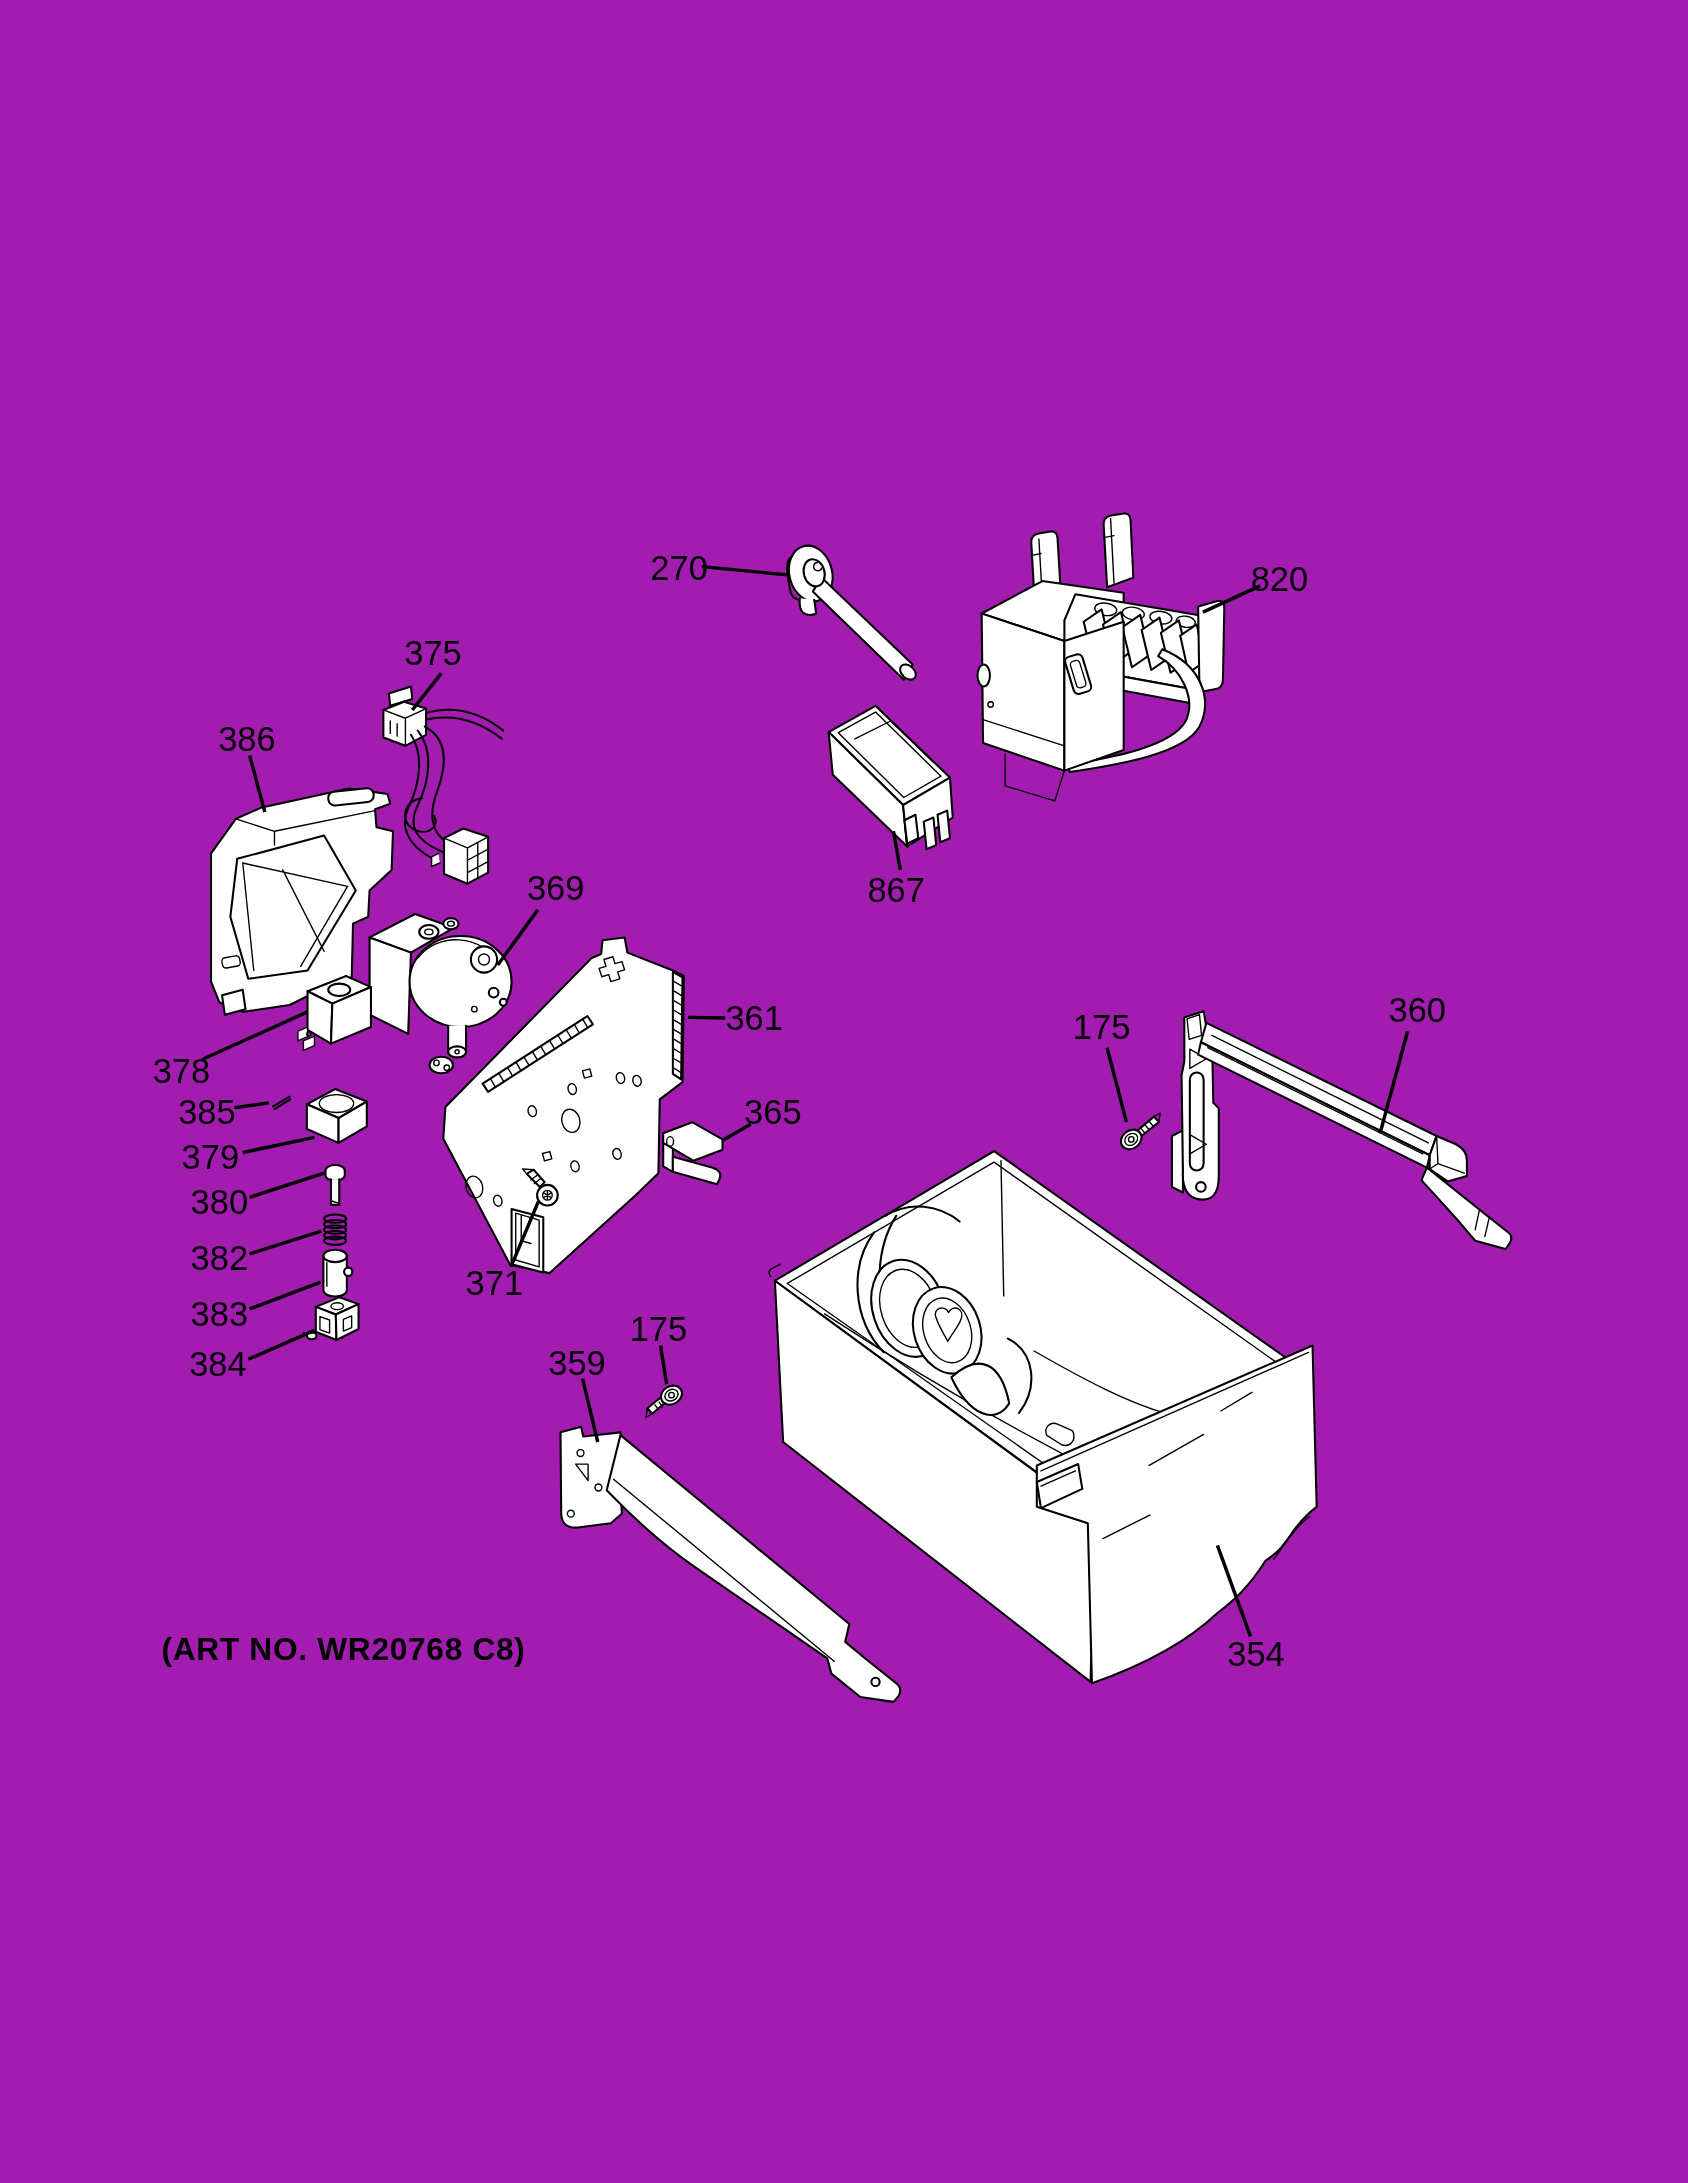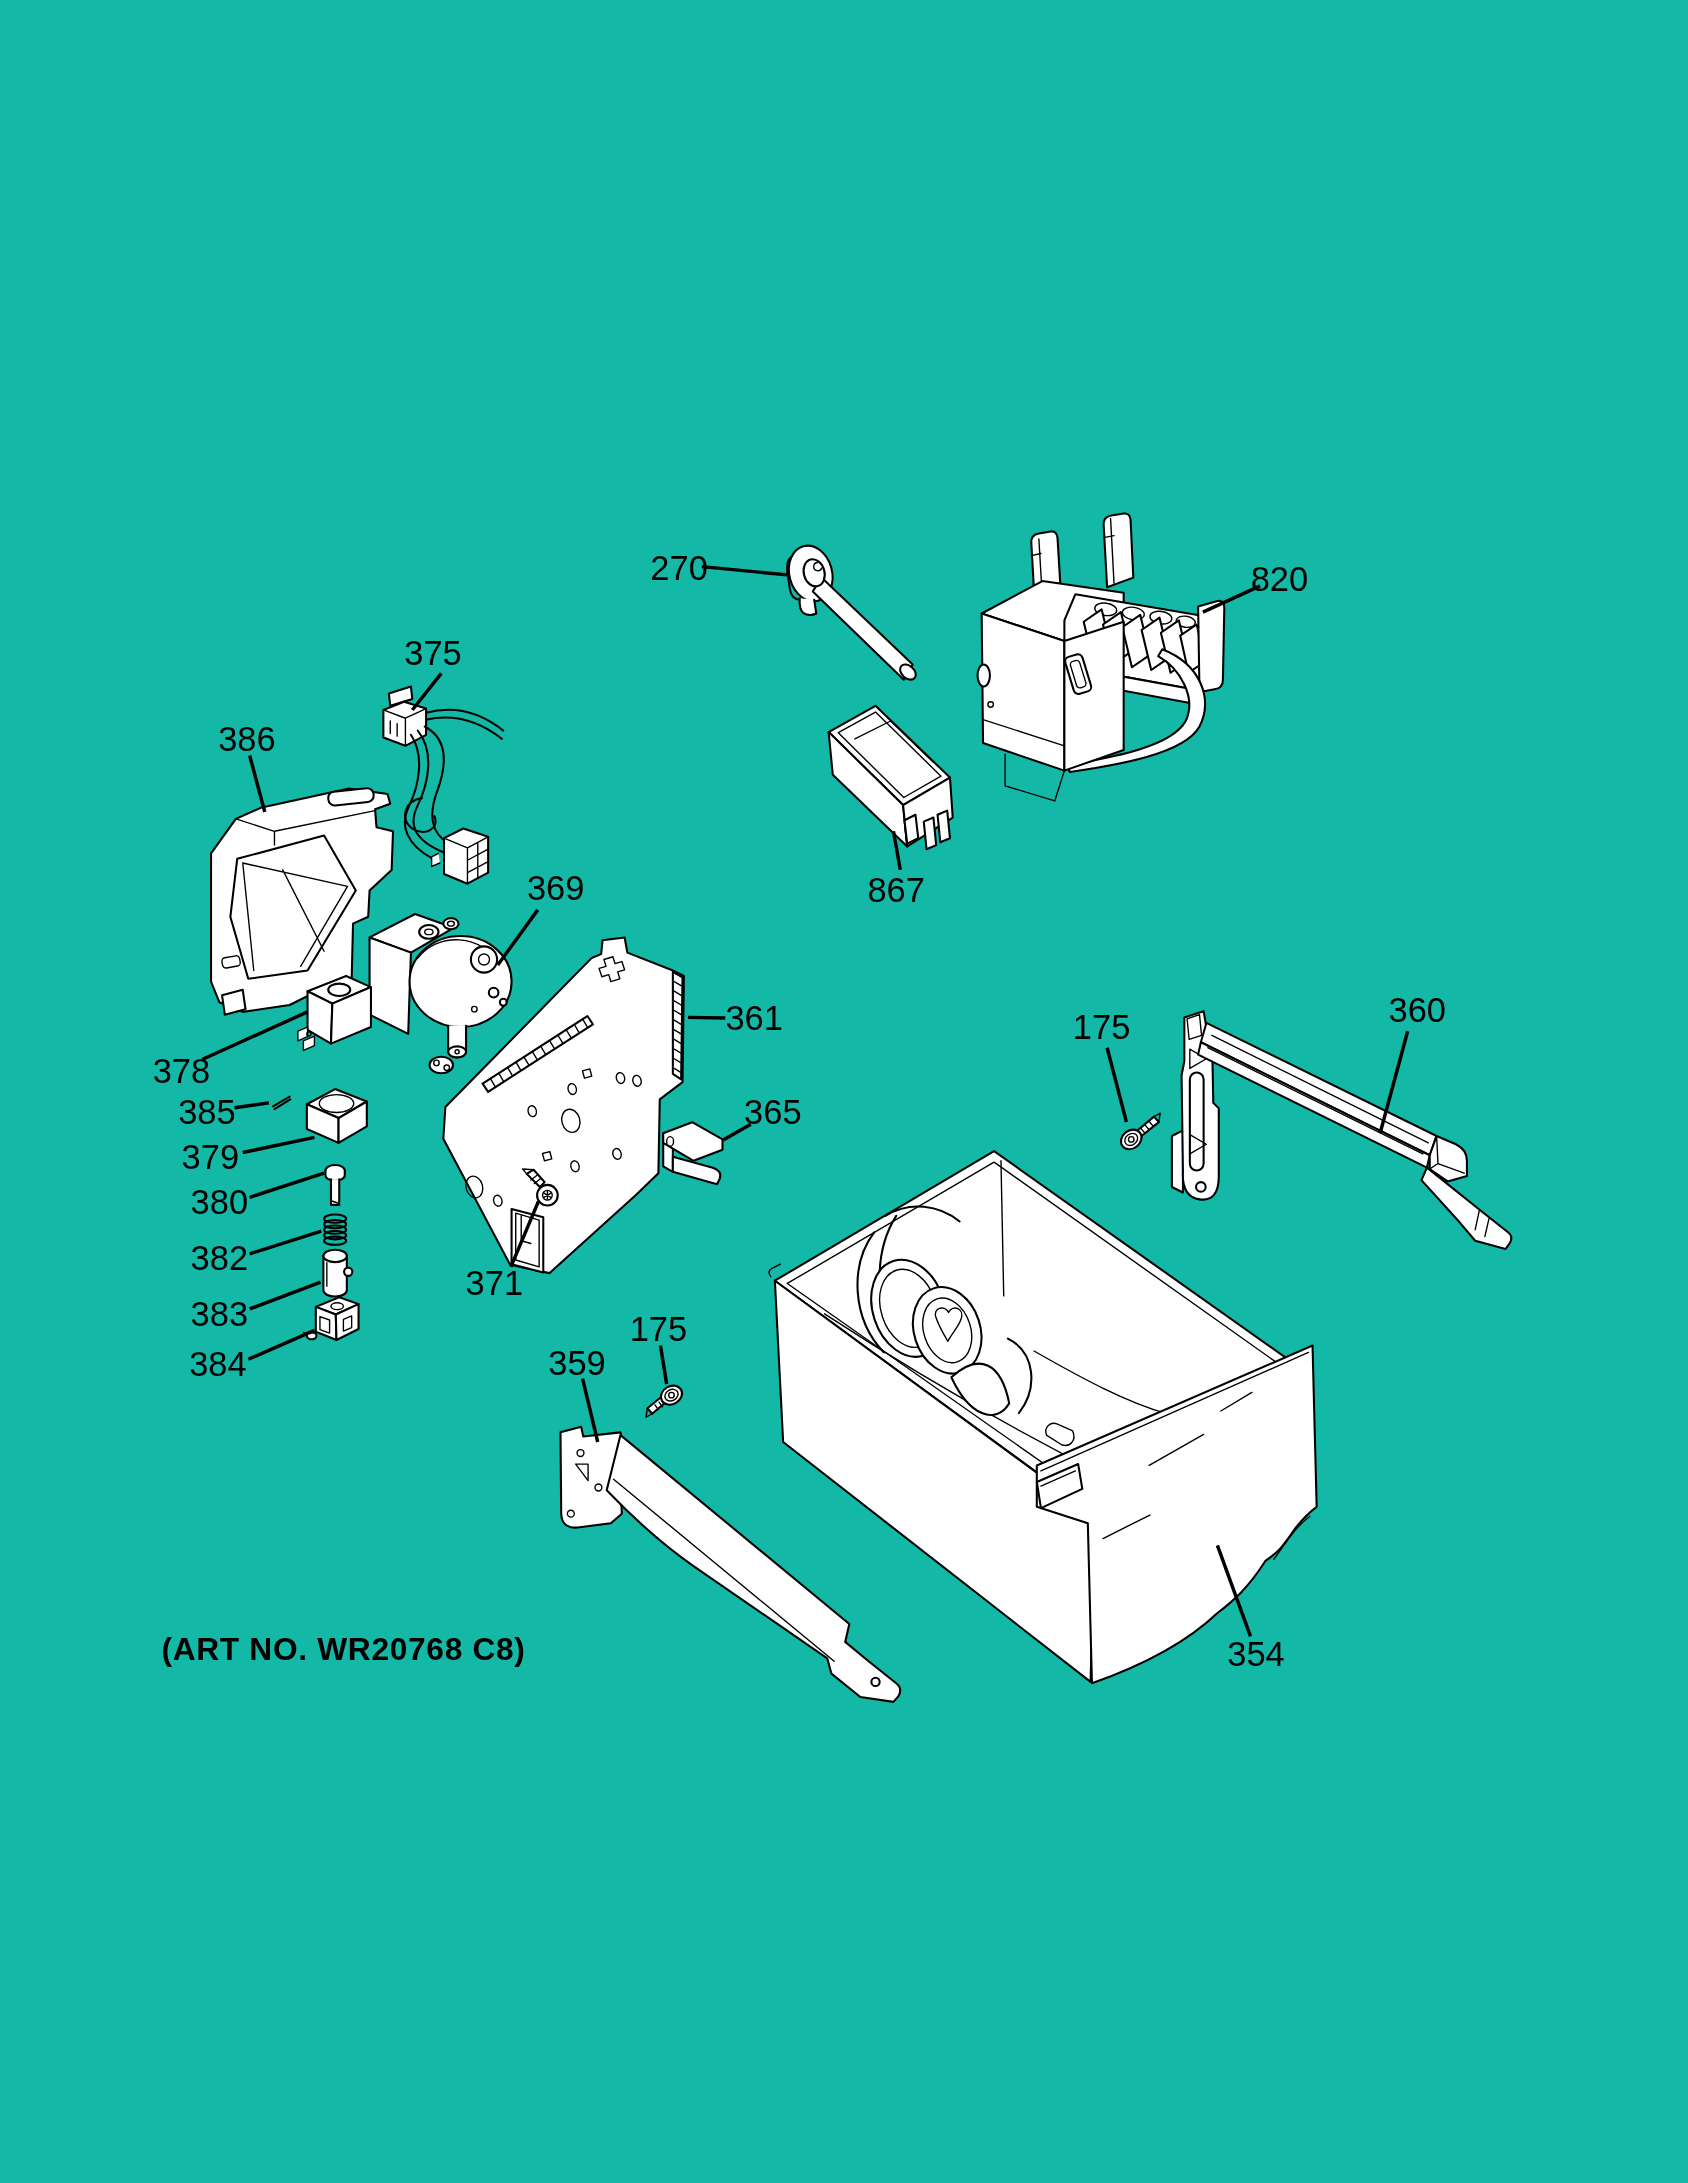--- a/index.html
+++ b/index.html
@@ -1,16 +1,16 @@
 <!DOCTYPE html>
 <html style="font-size:11px"><head>
 <meta charset="utf-8">
 <style>
   html,body{margin:0;padding:0;background:#ffffff;}
-  .canvas{position:relative;width:1689px;height:2183px;background:#14b8a6;overflow:hidden;
+  .canvas{position:relative;width:1689px;height:2183px;background:#a21caf;overflow:hidden;
           font-family:"Liberation Sans", sans-serif;}
   svg{display:block;}
   .part path,.part rect,.part ellipse,.part circle,.part line{
       stroke:#000;stroke-width:3;fill:none;stroke-linejoin:round;stroke-linecap:round;}
   .part .f{fill:#ffffff;}
   .part .thin{stroke-width:2;}
   .leaders path{stroke:#000;stroke-width:5;fill:none;stroke-linecap:butt;}
   .labels text{fill:#000;font-size:50px;font-weight:500;text-anchor:middle;}
   .labels text.art{font-size:46px;font-weight:700;text-anchor:start;letter-spacing:1px;}
 </style>

